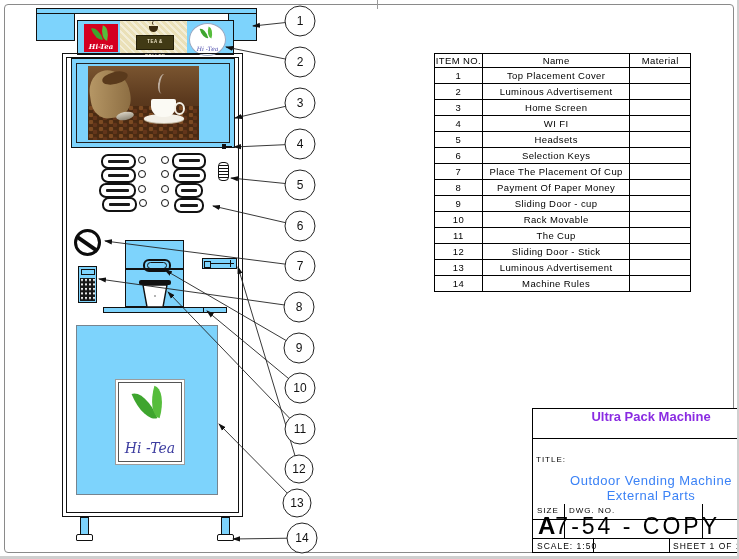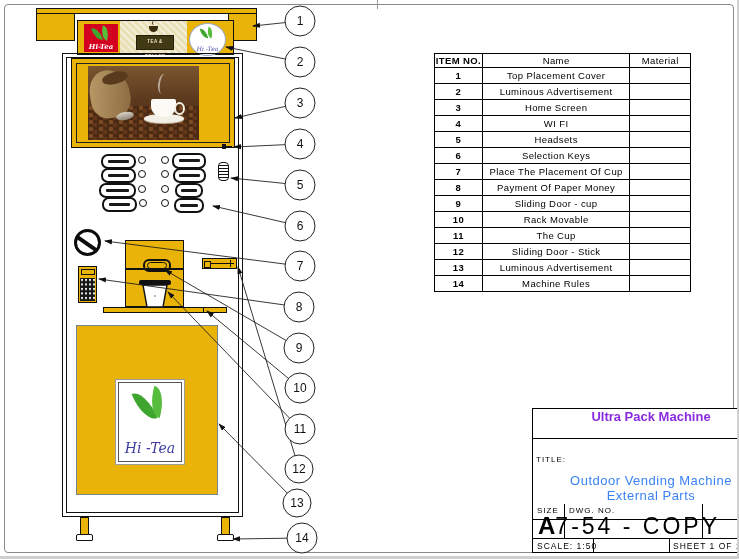--- a/index.html
+++ b/index.html
@@ -3,21 +3,21 @@
 <meta charset="utf-8">
 <style>
   html,body{margin:0;padding:0;background:#e9e9e9;font-family:"Liberation Sans",sans-serif;}
   .stage{position:relative;width:739px;height:559px;background:#ffffff;overflow:hidden;}
   .sheet-border{position:absolute;left:4px;top:4px;right:5px;bottom:6px;border:1px solid #8a8a8a;border-radius:4px;}
   .edge-bottom{position:absolute;left:0;bottom:0;width:739px;height:3px;background:#cfcfcf;}
   .edge-right{position:absolute;right:0;top:0;width:2px;height:559px;background:#cfcfcf;}
   .top-tick{position:absolute;left:377px;top:0;width:1px;height:9px;background:#9a9a9a;}
 
   
-  .ln{position:absolute;border:1px solid #111;background:#eab308;box-sizing:border-box;}
+  .ln{position:absolute;border:1px solid #111;background:#7dd3fc;box-sizing:border-box;}
   .nofill{background:transparent;}
 
   
   .cover-bar{left:36px;top:8px;width:221px;height:6px;}
   .flange-l{left:36px;top:13px;width:39px;height:28px;}
   .flange-r{left:228px;top:13px;width:29px;height:28px;}
 
   
   .ad-strip{left:77px;top:20px;width:157px;height:35px;}
   .beige{position:absolute;left:42px;top:0;width:67px;height:33px;
@@ -97,21 +97,21 @@
 
   
   .stem{border-width:1px;}
   .foot-base{position:absolute;background:#fff;border:1px solid #111;box-sizing:border-box;border-radius:2px 2px 1px 1px;}
 
   
   table.parts{position:absolute;left:434px;top:53px;width:257px;border-collapse:collapse;
     font:9.5px "Liberation Sans",sans-serif;color:#000;letter-spacing:.4px;}
   table.parts th,table.parts td{border:1px solid #000;text-align:center;padding:0;height:15px;font-weight:normal;white-space:nowrap;overflow:hidden;}
   table.parts th{height:13px;}
-  table.parts .c0{width:47px;font-weight:bold;}
+  table.parts .c0{width:47px;}
   table.parts .c1{width:148px;}
   table.parts .c2{width:62px;}
 
   
   .tblock{position:absolute;left:532px;top:408px;width:238px;height:145px;border:1px solid #000;box-sizing:border-box;background:#fff;}
   .tb-company{position:absolute;left:0;top:0;right:0;height:29px;border-bottom:1px solid #000;
     text-align:center;line-height:29px;color:#8a2be2;font:bold 13px "Liberation Sans",sans-serif;}
   .tb-title-row{position:absolute;left:0;top:29px;right:0;height:66px;border-bottom:1px solid #000;margin-top:15px;}
   .tb-title-label{position:absolute;left:3px;top:2px;font:8px "Liberation Sans",sans-serif;letter-spacing:1px;}
   .tb-title{position:absolute;left:0;right:0;top:20px;text-align:center;color:#3b82f6;font:13px "Liberation Sans",sans-serif;letter-spacing:.5px;line-height:15px;}

